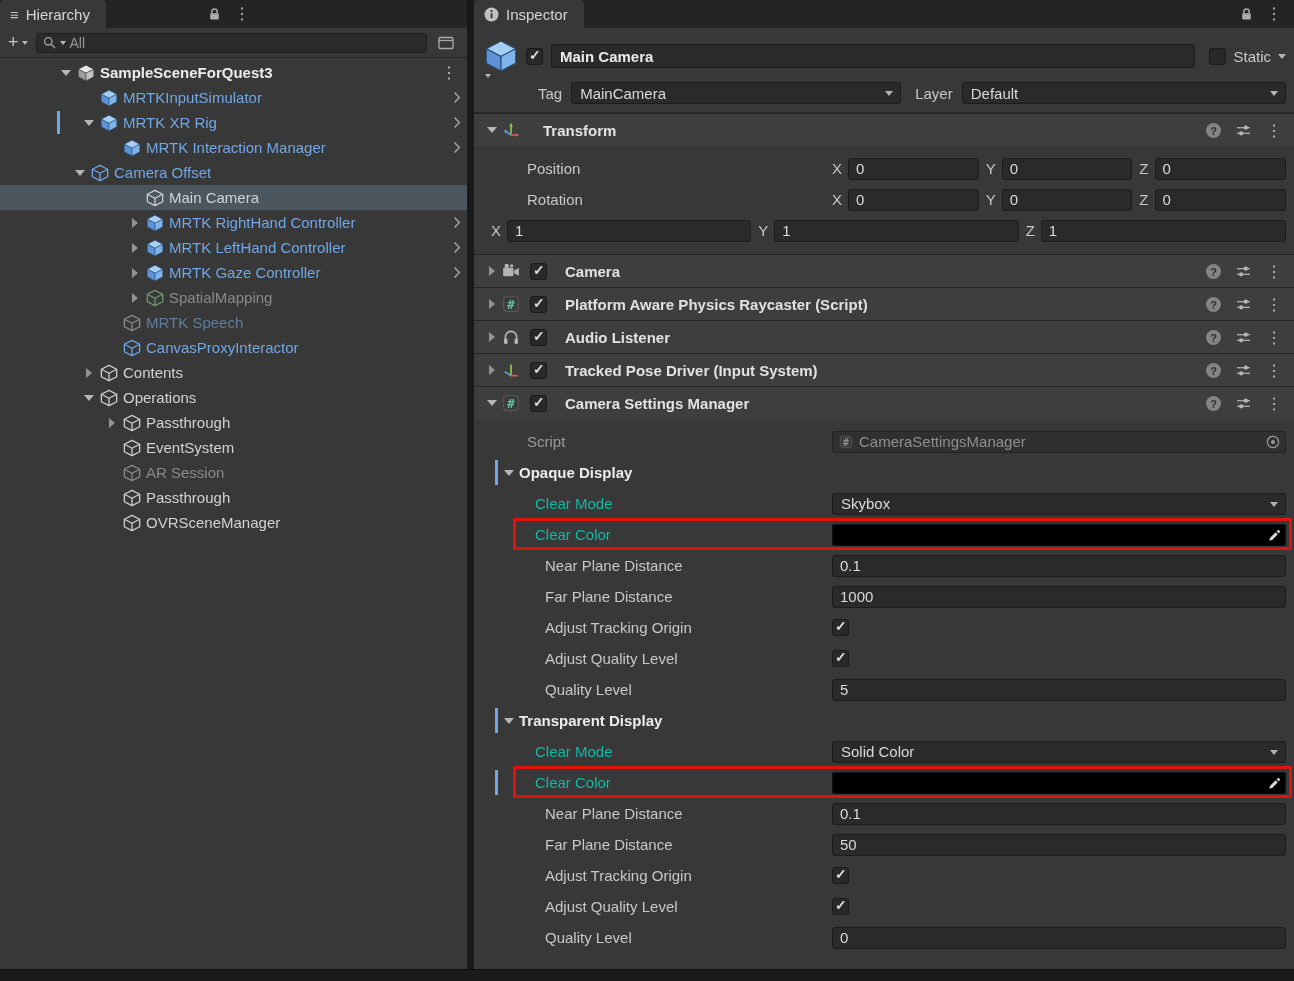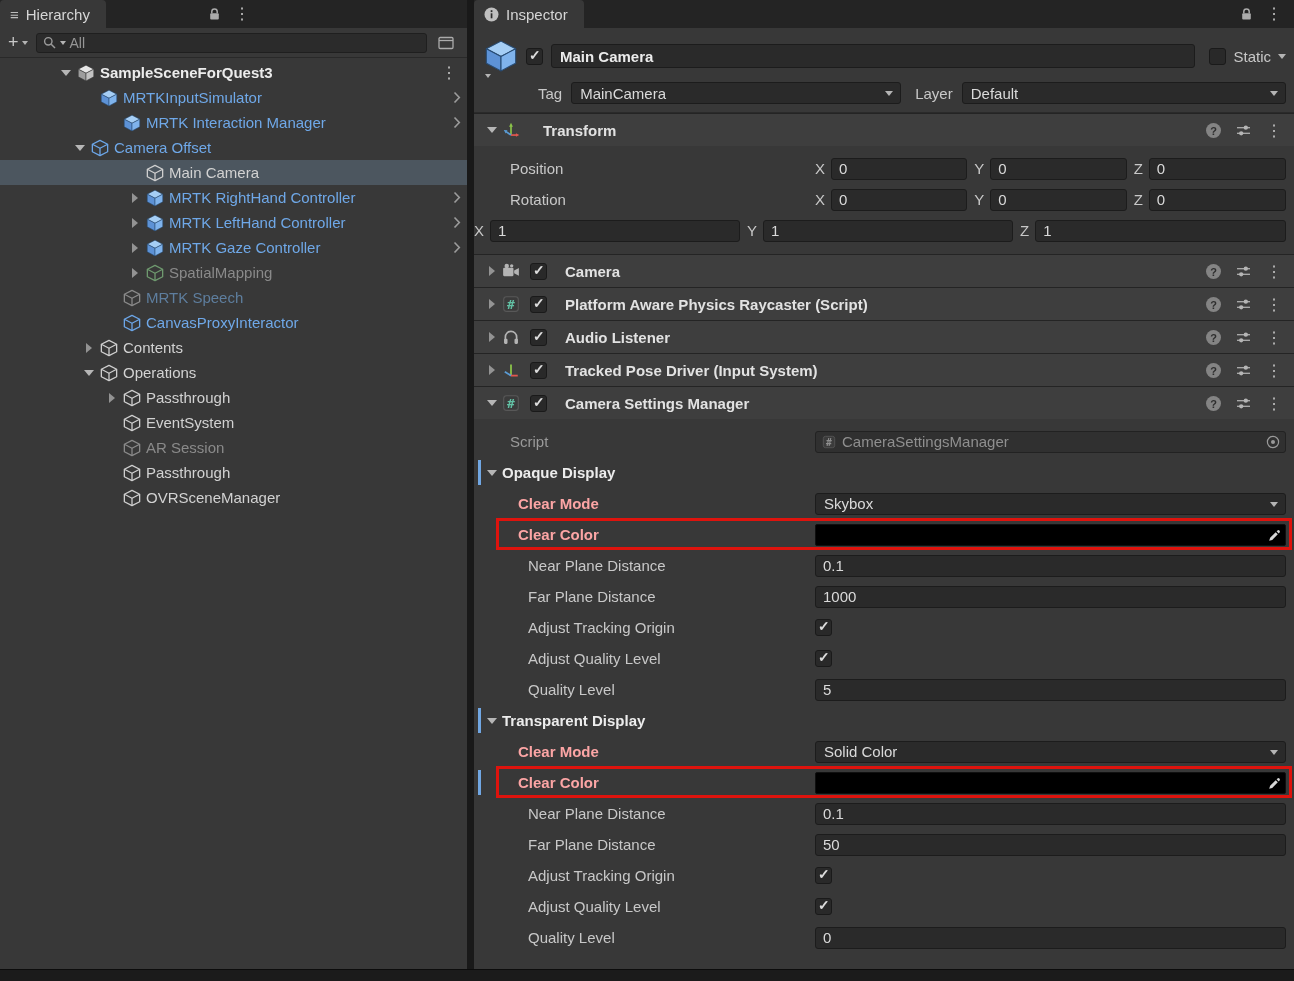--- a/index.html
+++ b/index.html
@@ -77,25 +77,25 @@
 
   
   .comp-header { height: 33px; flex: none; background: #3e3e3e; border-top: 1px solid #242424; display: flex; align-items: center; padding: 0 8px 0 10px; position: relative; }
   .comp-icon { width: 18px; height: 18px; margin: 0 5px 0 2px; display: flex; align-items: center; justify-content: center; }
   .comp-check { margin-left: 5px; }
   .comp-title { font-weight: bold; color: #e2e2e2; margin-left: 18px; white-space: nowrap; }
   .comp-right { position: absolute; right: 12px; top: 0; height: 33px; display: flex; align-items: center; gap: 15px; }
   .help-icon { width: 15px; height: 15px; border-radius: 50%; background: #848484; color: #2e2e2e; font-size: 11px; font-weight: bold; display: flex; align-items: center; justify-content: center; cursor: pointer; }
   .icon-btn { display: flex; align-items: center; cursor: pointer; }
 
-  .comp-body { padding: 7px 0 8px 0; }
+  .comp-body { padding: 7px 0 8px 0; margin-left: 17px; }
   .prop-row { height: 31px; display: flex; align-items: center; position: relative; }
   .prop-label { width: 341px; flex: none; padding-left: 54px; color: #c8c8c8; white-space: nowrap; position: relative; }
   .prop-label.l1 { padding-left: 36px; }
-  .prop-label.bold { color: #fca5a5; font-weight: bold; padding-left: 44px; }
+  .prop-label.bold { color: #14b8a6; font-weight: normal; padding-left: 44px; }
   .prop-label.dim { color: #9a9a9a; }
   .prop-value { flex: 1; margin-right: 8px; height: 22px; display: flex; align-items: center; position: relative; }
   .num-field { flex: 1; height: 22px; background: #2a2a2a; border: 1px solid #1c1c1c; border-radius: 3px; display: flex; align-items: center; padding: 0 7px; color: #dadada; cursor: text; }
   .value-dd { flex: 1; }
   .color-field { flex: 1; height: 22px; background: #000; border: 1px solid #101010; border-radius: 2px; position: relative; cursor: pointer; }
   .eyedropper { position: absolute; right: 4px; top: 4px; display: flex; }
   .obj-field { flex: 1; height: 22px; background: #303030; border: 1px solid #222; border-radius: 3px; display: flex; align-items: center; gap: 6px; padding: 0 24px 0 6px; color: #8f8f8f; position: relative; cursor: pointer; }
   .obj-picker { position: absolute; right: 5px; top: 3px; display: flex; cursor: pointer; }
   .t-fields { flex: 1; margin-right: 8px; display: flex; gap: 7px; }
   .axis { flex: 1; display: flex; align-items: center; gap: 6px; }
@@ -173,20 +173,41 @@
           <span class="h-icon">
             <svg width="18" height="18" viewBox="0 0 16 16">
               <g stroke="#274b73" stroke-width="0.5" stroke-linejoin="round">
                 <polygon fill="#a5cef5" points="8,1 14.9,4.6 8,8.2 1.1,4.6"></polygon>
                 <polygon fill="#5d92d6" points="1.1,4.6 8,8.2 8,15 1.1,11.4"></polygon>
                 <polygon fill="#7fb3ec" points="14.9,4.6 8,8.2 8,15 14.9,11.4"></polygon>
               </g>
             </svg>
           </span>
           <span class="h-label">MRTKInputSimulator</span>
+          <span class="trail">
+            <svg width="8" height="13" viewBox="0 0 8 13">
+              <polyline points="1.5,1.5 6.3,6.5 1.5,11.5" fill="none" stroke="#9c9c9c" stroke-width="1.6"></polyline>
+            </svg>
+          </span>
+        </div>
+        <div class="h-row style-prefab" style="padding-left:81px">
+          <span class="obar-h"></span>
+          <span class="fold">
+            <span class="tri-open"></span>
+          </span>
+          <span class="h-icon">
+            <svg width="18" height="18" viewBox="0 0 16 16">
+              <g stroke="#274b73" stroke-width="0.5" stroke-linejoin="round">
+                <polygon fill="#a5cef5" points="8,1 14.9,4.6 8,8.2 1.1,4.6"></polygon>
+                <polygon fill="#5d92d6" points="1.1,4.6 8,8.2 8,15 1.1,11.4"></polygon>
+                <polygon fill="#7fb3ec" points="14.9,4.6 8,8.2 8,15 14.9,11.4"></polygon>
+              </g>
+            </svg>
+          </span>
+          <span class="h-label">MRTK XR Rig</span>
           <span class="trail">
             <svg width="8" height="13" viewBox="0 0 8 13">
               <polyline points="1.5,1.5 6.3,6.5 1.5,11.5" fill="none" stroke="#9c9c9c" stroke-width="1.6"></polyline>
             </svg>
           </span>
         </div>
         <div class="h-row style-prefab" style="padding-left:104px">
           <span class="fold"></span>
           <span class="h-icon">
             <svg width="18" height="18" viewBox="0 0 16 16">

